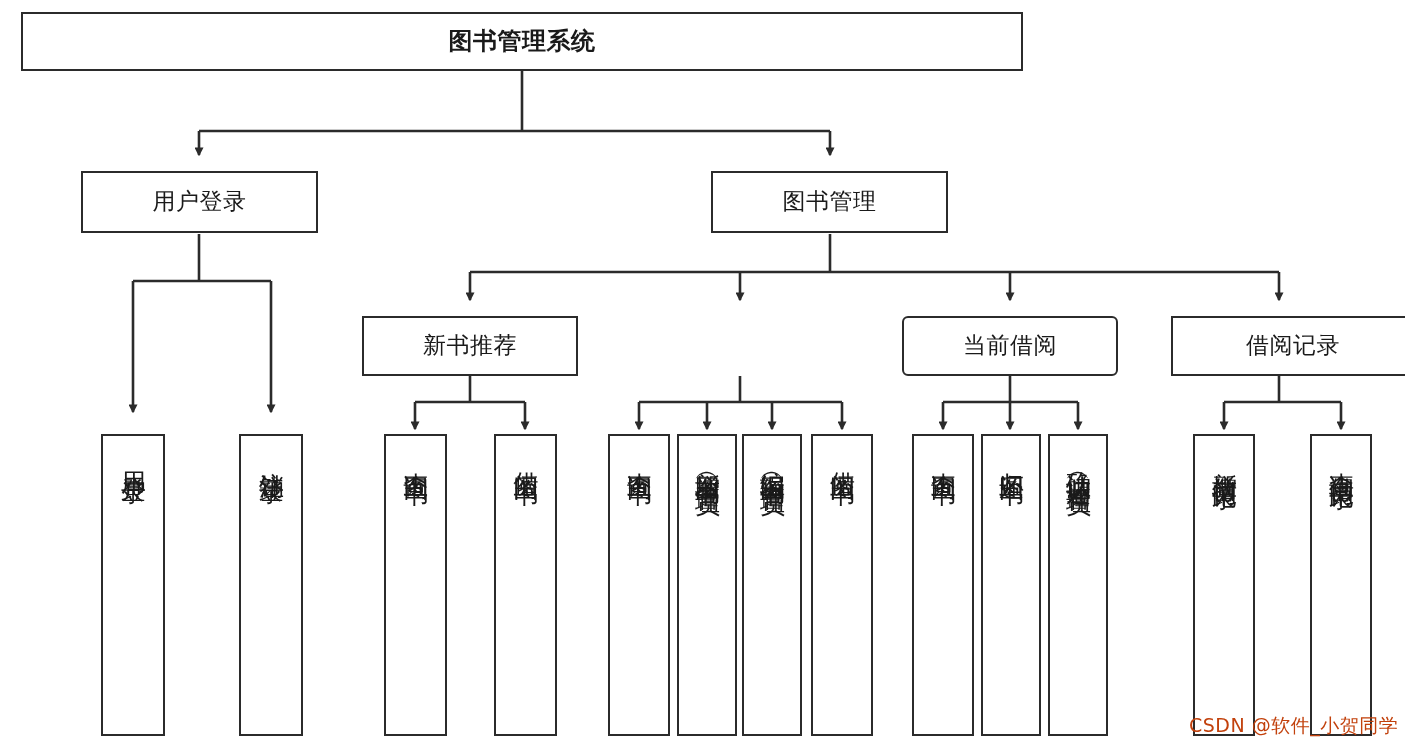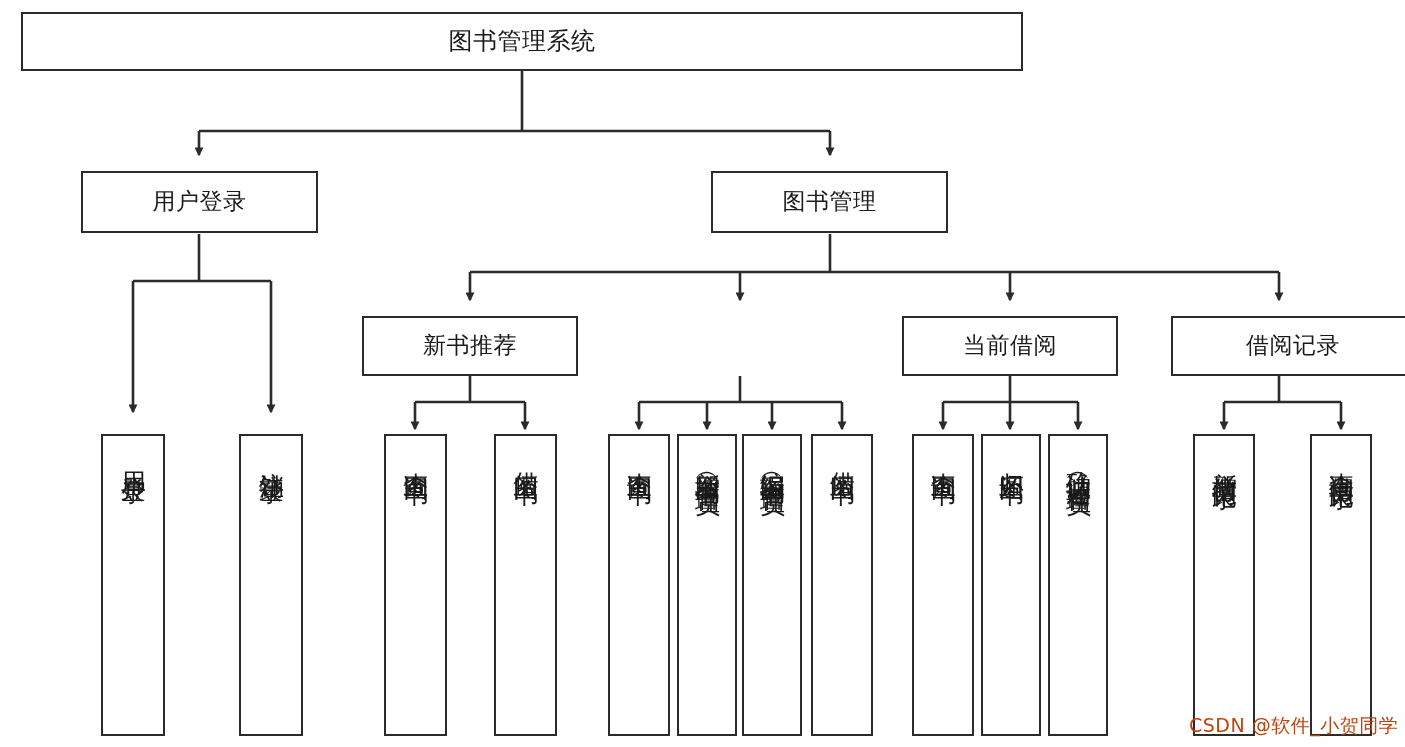--- a/index.html
+++ b/index.html
@@ -42,20 +42,21 @@
     line-height: 1.18;
     letter-spacing: 0.5px;
   }
   
   .node.h .label {
     font-size: 23px;
     writing-mode: horizontal-tb;
   }
   #node-root .label {
     font-size: 24px;
+    font-weight: bold;
   }
   
   .node.v {
     align-items: flex-start;
     padding-top: 16px;
   }
   .node.v .label {
     writing-mode: vertical-rl;
     text-orientation: upright;
     font-size: 25px;
@@ -139,21 +140,21 @@
 
   <div class="node h" style="left:362px; top:316px; width:216px; height:60px;">
     <span class="label">新书推荐</span>
   </div>
 
   <div class="node h" style="left:711px; top:171px; width:237px; height:62px;">
     <span class="label">图书管理</span>
   </div>
 
 
-  <div class="node h" style="left:902px; top:316px; width:216px; height:60px;">
+  <div class="node h" style="left:902px; top:316px; width:216px; height:60px;border-radius:6px;">
     <span class="label">当前借阅</span>
   </div>
 
   <div class="node h" style="left:1171px; top:316px; width:244px; height:60px;">
     <span class="label">借阅记录</span>
   </div>
 
   <div class="node v" style="left:101px; top:434px; width:64px; height:302px;">
     <span class="label">用户登录</span>
   </div>

